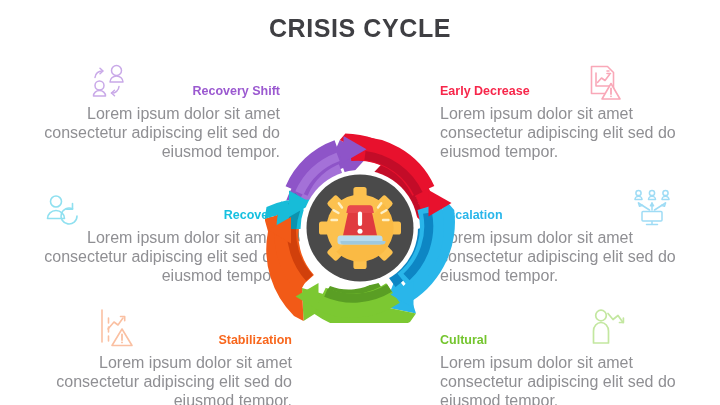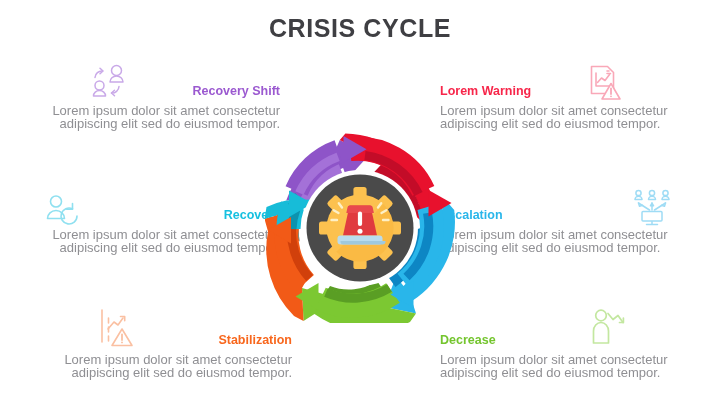--- a/index.html
+++ b/index.html
@@ -42,22 +42,22 @@
     position: absolute;
     width: 250px;
   }
   .block .label {
     font-size: 12.5px;
     font-weight: bold;
     line-height: 15px;
     margin-bottom: 5px;
   }
   .block .desc {
-    font-size: 13px;
-    line-height: 13px;
+    font-size: 16px;
+    line-height: 19px;
     color: #8f8f93;
   }
   .block.right-align { text-align: right; }
   .block.left-align  { text-align: left; }
 
   
   #blk-cultural    { left: 30px;  top: 84px; }
   #blk-early       { left: 440px; top: 84px; }
   #blk-recovery    { left: 30px;  top: 208px; }
   #blk-escalation  { left: 440px; top: 208px; }
@@ -119,21 +119,21 @@
         <path d="M11 11 v13 h13"></path>
         <path d="M12.5 20.5 l4 -4.5 l3.5 2.5 l4.5 -6"></path>
         <path d="M22 11.5 h3.5 M22 9 h2"></path>
         <path d="M26 21.5 l9 15.5 h-18 z" fill="#ffffff"></path>
         <path d="M26 26.5 v5.5" stroke-width="1.8"></path>
         <circle cx="26" cy="34.3" r="0.9" fill="#f9a8b8" stroke="none"></circle>
       </g>
     </svg>
   </div>
   <div class="block left-align" id="blk-early">
-    <div class="label" style="color:#f7264a">Lorem Warning</div>
+    <div class="label" style="color:#f7264a">Early Decrease</div>
     <div class="desc">Lorem ipsum dolor sit amet consectetur adipiscing elit sed do eiusmod tempor.</div>
   </div>
 
   <div class="icon" id="ic-recovery">
     <svg viewBox="0 0 40 40" width="40" height="40">
       <g fill="none" stroke="#8fe0f0" stroke-width="1.6" stroke-linecap="round" stroke-linejoin="round">
         <circle cx="13" cy="8.5" r="5.5"></circle>
         <path d="M4.5 25.5 a8.5 8 0 0 1 17 0 z"></path>
         <path d="M34 23 a8 8 0 1 1 -4.5 -7.2"></path>
         <path d="M29.5 10.5 v5.8 h-5.8"></path>
@@ -192,21 +192,21 @@
     <svg viewBox="0 0 40 40" width="40" height="40">
       <g fill="none" stroke="#c3e7a0" stroke-width="1.7" stroke-linecap="round" stroke-linejoin="round">
         <circle cx="11" cy="8.5" r="5.3"></circle>
         <path d="M3.5 24 a7.5 8.5 0 0 1 15 0 v12 h-15 z"></path>
         <path d="M18 6.5 l5 6 l5 -4 l5 7"></path>
         <path d="M29.5 15.5 h3.9 v-4.5"></path>
       </g>
     </svg>
   </div>
   <div class="block left-align" id="blk-decrease">
-    <div class="label" style="color:#74c52e">Decrease</div>
+    <div class="label" style="color:#74c52e">Cultural</div>
     <div class="desc">Lorem ipsum dolor sit amet consectetur adipiscing elit sed do eiusmod tempor.</div>
   </div>
 
   <div id="wheel">
     <svg viewBox="0 0 190 190" width="190" height="190">
 
       <g>
         <path d="M 21.2 67.6
                  A 78 78 0 0 1 69.7 18.6
                  L 74.8 6.9

